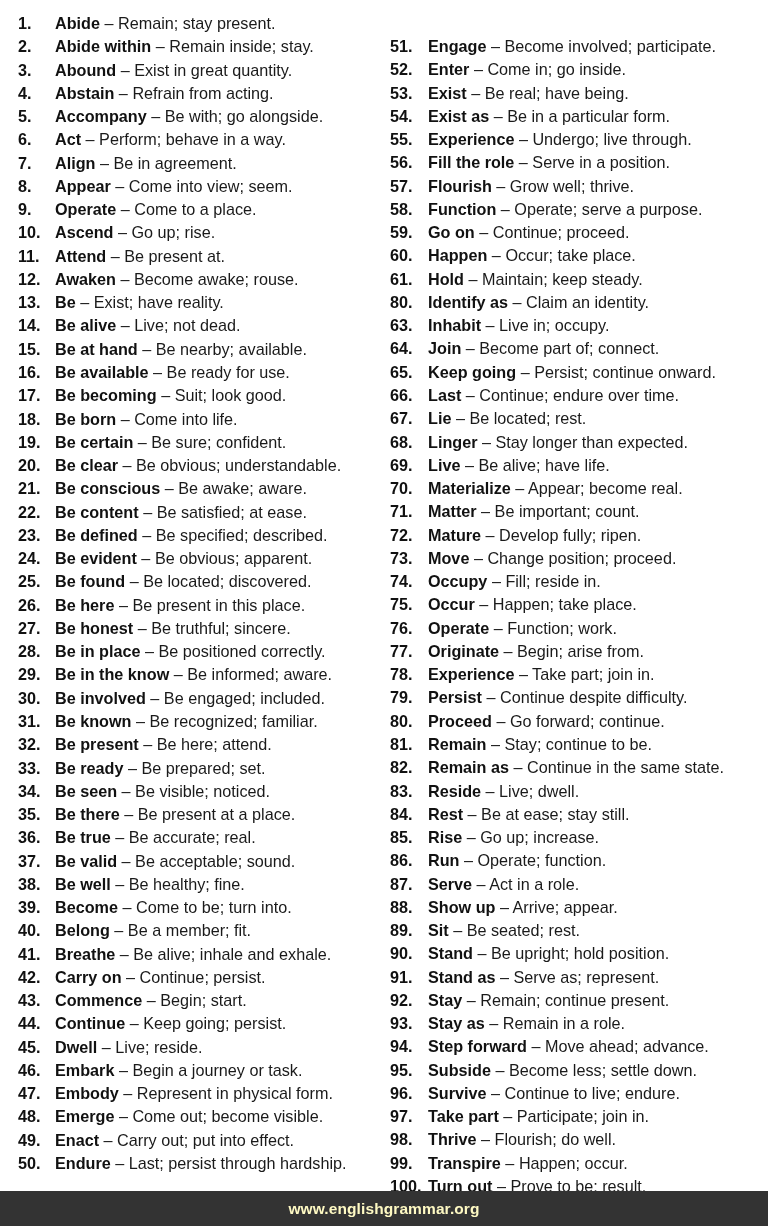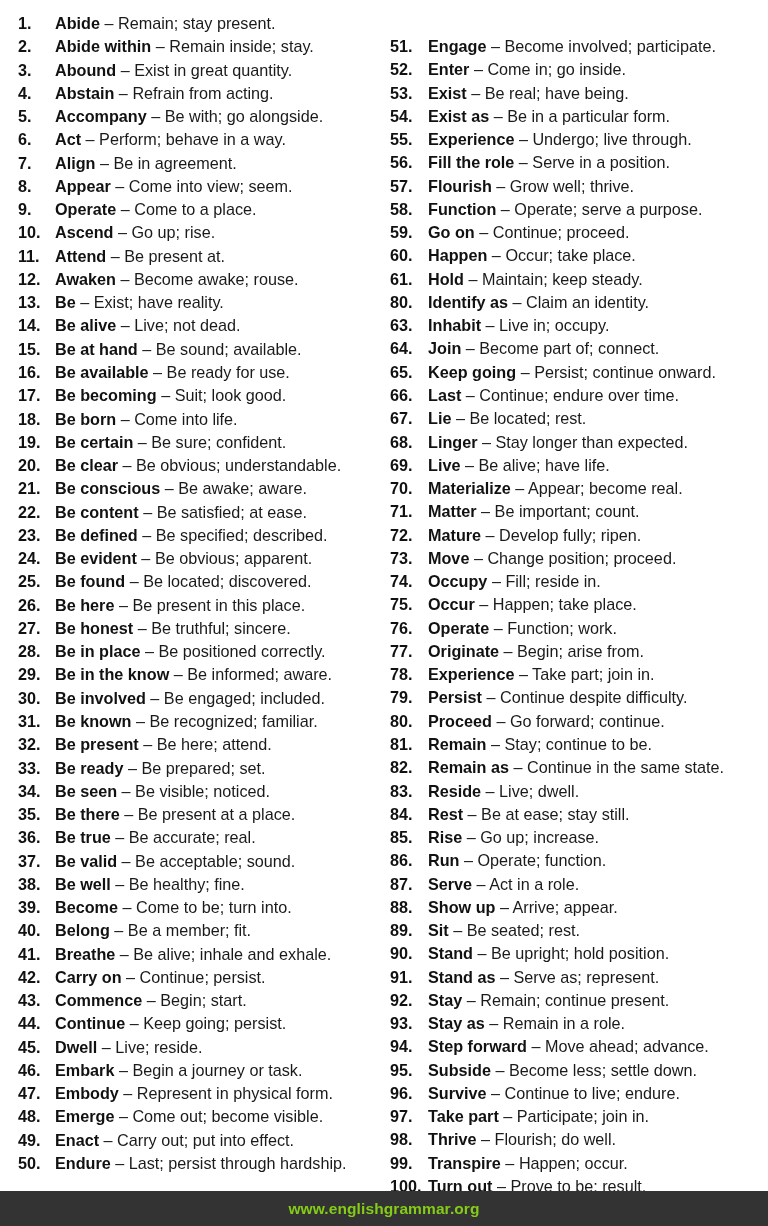--- a/index.html
+++ b/index.html
@@ -57,21 +57,21 @@
       left: 0;
       top: 1191px;
       width: 768px;
       height: 35px;
       background: #333333;
       display: flex;
       align-items: center;
       justify-content: center;
     }
     .footer-text {
-      color: #84cc16;
+      color: #fef9c3;
       font-weight: bold;
       font-size: 15.5px;
       letter-spacing: 0.1px;
     }
   </style>
 </head>
 <body>
 
 <div class="columns">
   <ol class="col col-left" id="col-left">
@@ -82,21 +82,21 @@
       <li class="item"><span class="num">5.</span><span class="term">Accompany</span><span class="dash"> – </span><span class="def">Be with; go alongside.</span></li>
       <li class="item"><span class="num">6.</span><span class="term">Act</span><span class="dash"> – </span><span class="def">Perform; behave in a way.</span></li>
       <li class="item"><span class="num">7.</span><span class="term">Align</span><span class="dash"> – </span><span class="def">Be in agreement.</span></li>
       <li class="item"><span class="num">8.</span><span class="term">Appear</span><span class="dash"> – </span><span class="def">Come into view; seem.</span></li>
       <li class="item"><span class="num">9.</span><span class="term">Operate</span><span class="dash"> – </span><span class="def">Come to a place.</span></li>
       <li class="item"><span class="num">10.</span><span class="term">Ascend</span><span class="dash"> – </span><span class="def">Go up; rise.</span></li>
       <li class="item"><span class="num">11.</span><span class="term">Attend</span><span class="dash"> – </span><span class="def">Be present at.</span></li>
       <li class="item"><span class="num">12.</span><span class="term">Awaken</span><span class="dash"> – </span><span class="def">Become awake; rouse.</span></li>
       <li class="item"><span class="num">13.</span><span class="term">Be</span><span class="dash"> – </span><span class="def">Exist; have reality.</span></li>
       <li class="item"><span class="num">14.</span><span class="term">Be alive</span><span class="dash"> – </span><span class="def">Live; not dead.</span></li>
-      <li class="item"><span class="num">15.</span><span class="term">Be at hand</span><span class="dash"> – </span><span class="def">Be sound; available.</span></li>
+      <li class="item"><span class="num">15.</span><span class="term">Be at hand</span><span class="dash"> – </span><span class="def">Be nearby; available.</span></li>
       <li class="item"><span class="num">16.</span><span class="term">Be available</span><span class="dash"> – </span><span class="def">Be ready for use.</span></li>
       <li class="item"><span class="num">17.</span><span class="term">Be becoming</span><span class="dash"> – </span><span class="def">Suit; look good.</span></li>
       <li class="item"><span class="num">18.</span><span class="term">Be born</span><span class="dash"> – </span><span class="def">Come into life.</span></li>
       <li class="item"><span class="num">19.</span><span class="term">Be certain</span><span class="dash"> – </span><span class="def">Be sure; confident.</span></li>
       <li class="item"><span class="num">20.</span><span class="term">Be clear</span><span class="dash"> – </span><span class="def">Be obvious; understandable.</span></li>
       <li class="item"><span class="num">21.</span><span class="term">Be conscious</span><span class="dash"> – </span><span class="def">Be awake; aware.</span></li>
       <li class="item"><span class="num">22.</span><span class="term">Be content</span><span class="dash"> – </span><span class="def">Be satisfied; at ease.</span></li>
       <li class="item"><span class="num">23.</span><span class="term">Be defined</span><span class="dash"> – </span><span class="def">Be specified; described.</span></li>
       <li class="item"><span class="num">24.</span><span class="term">Be evident</span><span class="dash"> – </span><span class="def">Be obvious; apparent.</span></li>
       <li class="item"><span class="num">25.</span><span class="term">Be found</span><span class="dash"> – </span><span class="def">Be located; discovered.</span></li>

